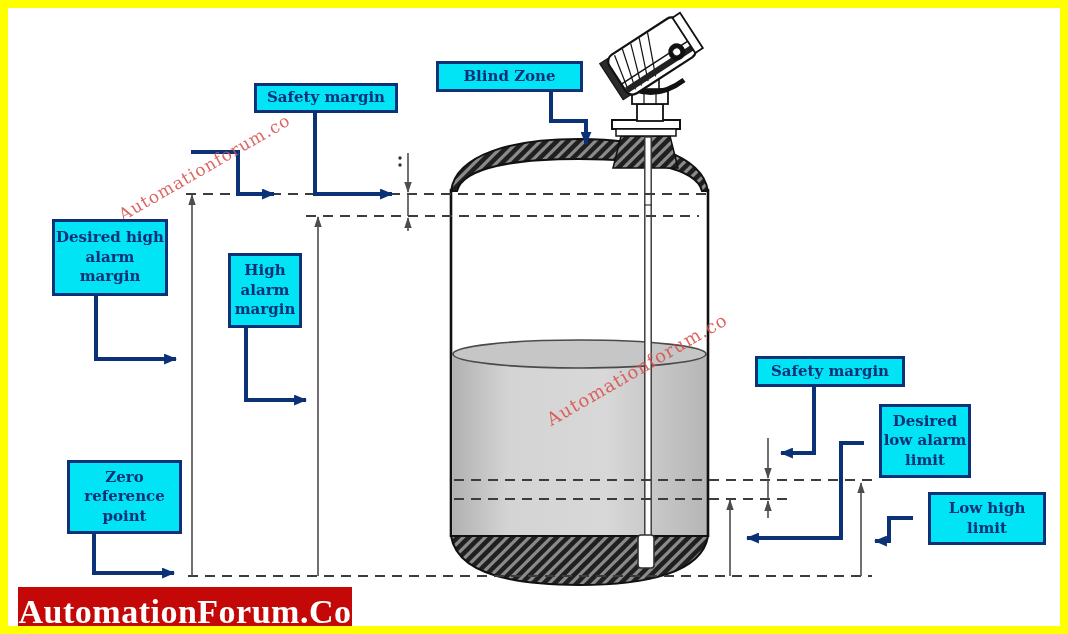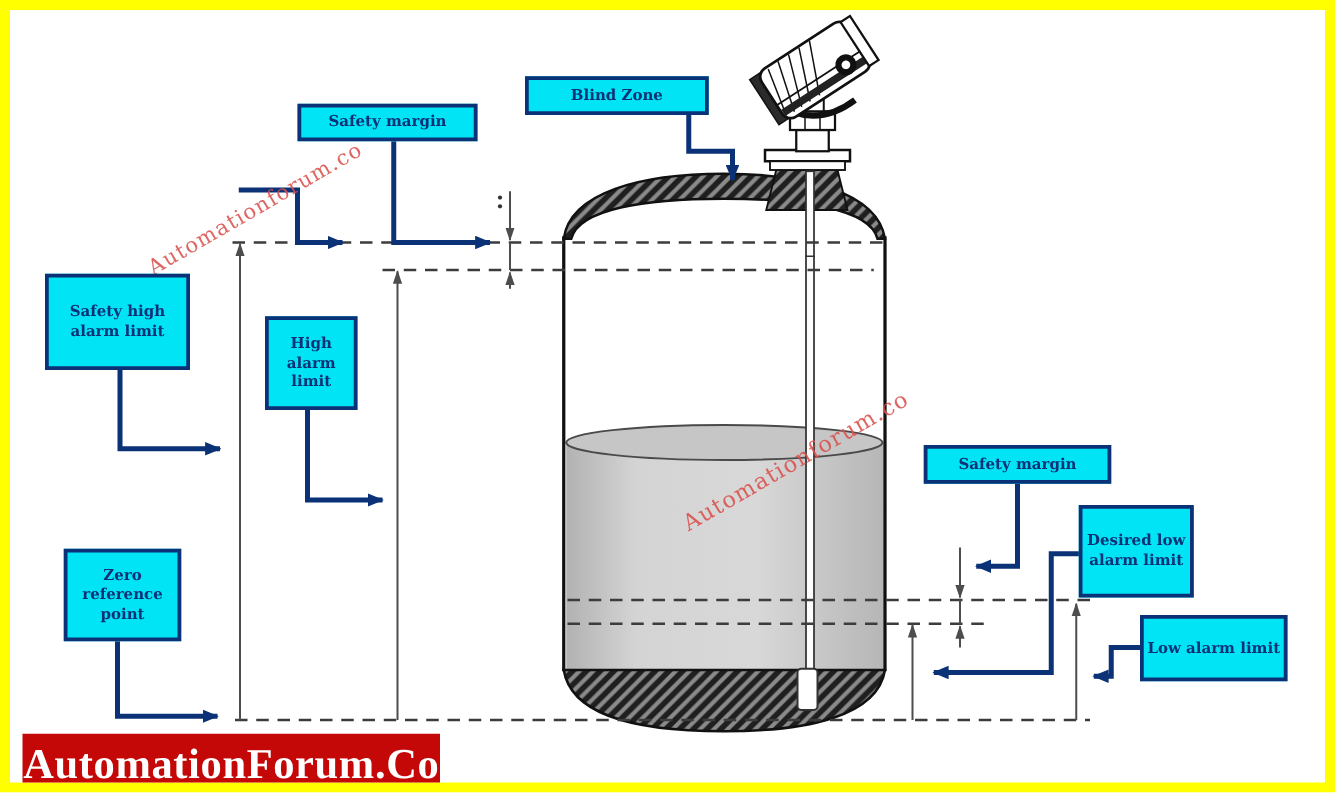--- a/index.html
+++ b/index.html
@@ -5,30 +5,31 @@
   html,body{margin:0;padding:0;background:#fff;}
   .canvas{
     position:relative;width:1068px;height:634px;box-sizing:border-box;
     background:#ffffff;border:8px solid #ffff00;overflow:hidden;
     font-family:"DejaVu Serif", serif;
   }
   svg.draw{position:absolute;left:0;top:0;width:1068px;height:634px;}
   .lbl{
     position:absolute;box-sizing:border-box;
     background:#00e4f6;border:3px solid #0b3176;color:#0b3176;
-    font-weight:bold;font-size:12px;line-height:1.3;text-align:center;
+    font-weight:bold;font-size:15px;line-height:1.3;text-align:center;
     display:flex;align-items:center;justify-content:center;
     font-family:"DejaVu Serif", serif;
+    margin-left:16px;
   }
   #lbl-blind-zone        {left:412px;top:53px; width:147px;height:31px;}
   #lbl-safety-margin-top {left:230px;top:75px; width:144px;height:30px;}
   #lbl-blind-zones       {left:44px; top:128px;width:140px;height:31px;}
   #lbl-desired-high      {left:28px; top:211px;width:116px;height:77px;}
   #lbl-high-alarm        {left:204px;top:245px;width:74px; height:75px;}
-  #lbl-zero-ref          {left:43px; top:431px;width:94px;height:74px;}
+  #lbl-zero-ref          {left:43px; top:452px;width:115px;height:74px;}
   #lbl-safety-margin-bot {left:731px;top:348px;width:150px;height:31px;}
   #lbl-desired-low       {left:855px;top:396px;width:92px;height:74px;}
   #lbl-low-alarm         {left:904px;top:484px;width:118px;height:53px;}
   .watermark{
     position:absolute;color:#d9514d;opacity:.88;font-size:17px;
     letter-spacing:1px;white-space:nowrap;font-family:"DejaVu Serif", serif;
     transform:rotate(-30deg);transform-origin:0 50%;pointer-events:none;
   }
   #wm1{left:112px;top:198px;}
   #wm2{left:540px;top:402px;font-size:18px;}
@@ -143,22 +144,22 @@
       <polyline points="856,435 833,435 833,530 739,530" marker-end="url(#mnavy)"></polyline>
       <polyline points="905,510 881,510 881,533 867,533" marker-end="url(#mnavy)"></polyline>
     </g>
   </svg>
 
   <div class="watermark" id="wm1">Automationforum.co</div>
   <div class="watermark" id="wm2">Automationforum.co</div>
 
   <div class="lbl" id="lbl-blind-zone">Blind Zone</div>
   <div class="lbl" id="lbl-safety-margin-top">Safety margin</div>
-  <div class="lbl" id="lbl-desired-high">Safety high alarm limit</div>
-  <div class="lbl" id="lbl-high-alarm">High alarm limit</div>
+  <div class="lbl" id="lbl-desired-high">Desired high alarm margin</div>
+  <div class="lbl" id="lbl-high-alarm">High alarm margin</div>
   <div class="lbl" id="lbl-zero-ref">Zero reference point</div>
   <div class="lbl" id="lbl-safety-margin-bot">Safety margin</div>
   <div class="lbl" id="lbl-desired-low">Desired low alarm limit</div>
-  <div class="lbl" id="lbl-low-alarm">Low alarm limit</div>
+  <div class="lbl" id="lbl-low-alarm">Low high limit</div>
 
   <div class="banner">AutomationForum.Co</div>
 
 </div>
 
 </body></html>

